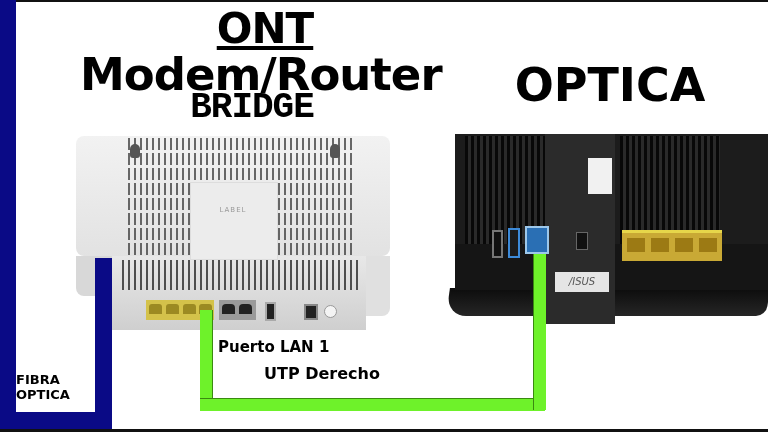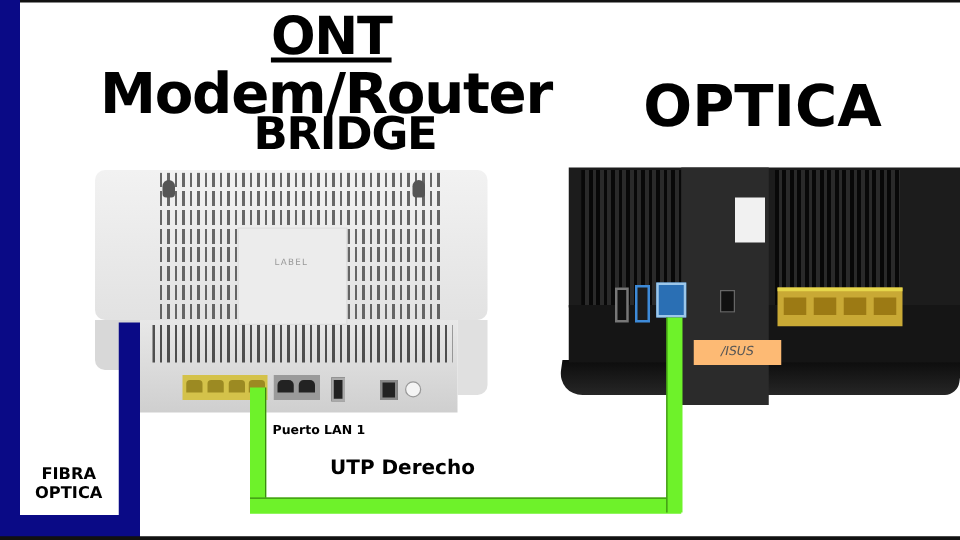--- a/index.html
+++ b/index.html
@@ -6,21 +6,21 @@
   body { width:768px; height:432px; overflow:hidden; background:#fff; position:relative; font-family:"DejaVu Sans", sans-serif; }
   .abs { position:absolute; }
   .topline { left:0; top:0; width:768px; height:2px; background:#111; }
   .botline { left:0; top:429px; width:768px; height:3px; background:#111; }
   .navy-left { left:0; top:0; width:16px; height:432px; background:#0a0a86; }
   .navy-bottom { left:0; top:412px; width:112px; height:20px; background:#0a0a86; }
   .fiber { left:95px; top:258px; width:17px; height:174px; background:#0a0a86; }
   .title { font-family:"DejaVu Sans", sans-serif; font-weight:bold; color:#000; text-align:center; letter-spacing:-1px; line-height:1; }
   .t-ont { left:150px; top:8px; width:230px; font-size:42px;text-decoration:underline; }
   .t-modem { left:80px; top:52px; width:340px; font-size:45px; }
-  .t-bridge { left:156px; top:90px; width:240px; font-size:36px; }
+  .t-bridge { left:132px; top:90px; width:240px; font-size:36px;font-family:Liberation Mono, monospace; }
   .t-router { left:480px; top:62px; width:260px; font-size:46px; letter-spacing:0; }
 
   
   .ont-body { left:76px; top:136px; width:314px; height:120px; background:linear-gradient(#f2f2f2,#e2e2e2); border-radius:8px; }
   .ont-lower { left:112px; top:256px; width:254px; height:74px; background:linear-gradient(#e8e8e8,#cfcfcf); }
   .ont-side-r { left:366px; top:256px; width:24px; height:60px; background:#e0e0e0; border-radius:0 0 8px 0; }
   .ont-side-l { left:76px; top:256px; width:36px; height:40px; background:#d8d8d8; border-radius:0 0 0 8px; }
   .vents { left:128px; top:138px; width:225px; height:118px;
     background:repeating-linear-gradient(90deg,#3a3a3a 0 2px,transparent 2px 6px);
     -webkit-mask: repeating-linear-gradient(180deg,#000 0 12px,transparent 12px 15px);
@@ -47,33 +47,33 @@
   .rt-panel { left:545px; top:134px; width:70px; height:190px; background:#2b2b2b; }
   .rt-sticker { left:588px; top:158px; width:24px; height:36px; background:#f1f1f1; }
   .rt-lower { left:455px; top:244px; width:313px; height:46px; background:#151515; }
   .rt-stand { left:448px; top:288px; width:320px; height:28px; background:linear-gradient(#0c0c0c,#262626); border-radius:0 0 10px 20px; transform:skewX(-8deg); }
   .rt-yellow-block { left:622px; top:230px; width:100px; height:28px; background:#c9a935; border-top:3px solid #e6d64a; }
   .rt-yport { width:18px; height:14px; background:#9c7a14; top:238px; }
   .rt-wan { left:525px; top:226px; width:20px; height:24px; background:#2a6fb4; border:2px solid #9cc7ea; }
   .rt-usb { left:508px; top:228px; width:8px; height:26px; background:#1c1c1c; border:2px solid #3d8ad8; }
   .rt-usb2 { left:492px; top:230px; width:7px; height:24px; background:#111; border:2px solid #777; }
   .rt-btn { left:576px; top:232px; width:10px; height:16px; background:#111; border:1px solid #666; }
-  .rt-logo { left:555px; top:272px; width:70px; height:20px; background:#fdba74; color:#555; font-size:10px; font-style:italic; text-align:center; line-height:20px; }
+  .rt-logo { left:555px; top:272px; width:54px; height:20px; background:#e5e5e5; color:#555; font-size:10px; font-style:italic; text-align:center; line-height:20px; }
 
   
   .g-left { left:200px; top:310px; width:12px; height:100px; background:#6ef22a; border-right:1px solid #3a8a10; }
   .g-bottom { left:200px; top:398px; width:345px; height:12px; background:#6ef22a; border-top:1px solid #3a8a10; }
   .g-right { left:533px; top:254px; width:12px; height:156px; background:#6ef22a; border-left:1px solid #3a8a10; }
 
   .lbl { font-family:"DejaVu Sans", sans-serif; font-weight:bold; color:#000; line-height:1; }
-  .l-lan { left:218px; top:340px; font-size:10px; }
+  .l-lan { left:218px; top:340px; font-size:15px; }
   .l-utp { left:264px; top:366px; font-size:16px; }
   .l-wan { left:553px; top:324px; font-size:17px; text-align:center; width:84px; }
   .fibra-box { left:16px; top:362px; width:78px; height:50px; background:#fff; }
-  .l-fibra { left:16px; top:372px; width:78px; font-size:13px; text-align:center; line-height:15px; }
+  .l-fibra { left:16px; top:372px; width:78px; font-size:13px; line-height:15px; }
 </style>
 </head>
 <body>
 
 <div class="abs topline"></div>
 <div class="abs navy-left"></div>
 
 <div class="abs title t-ont">ONT</div>
 <div class="abs title t-modem">Modem/Router</div>
 <div class="abs title t-bridge">BRIDGE</div>

